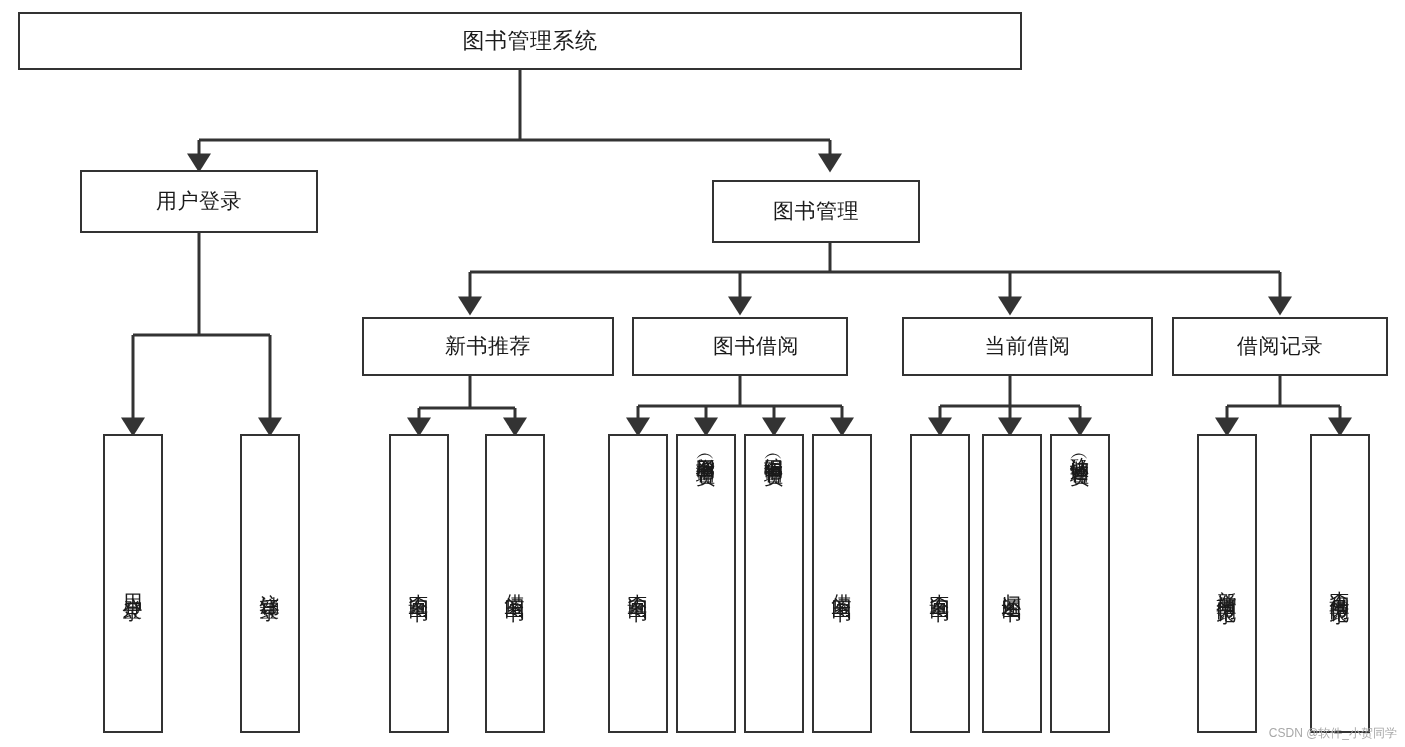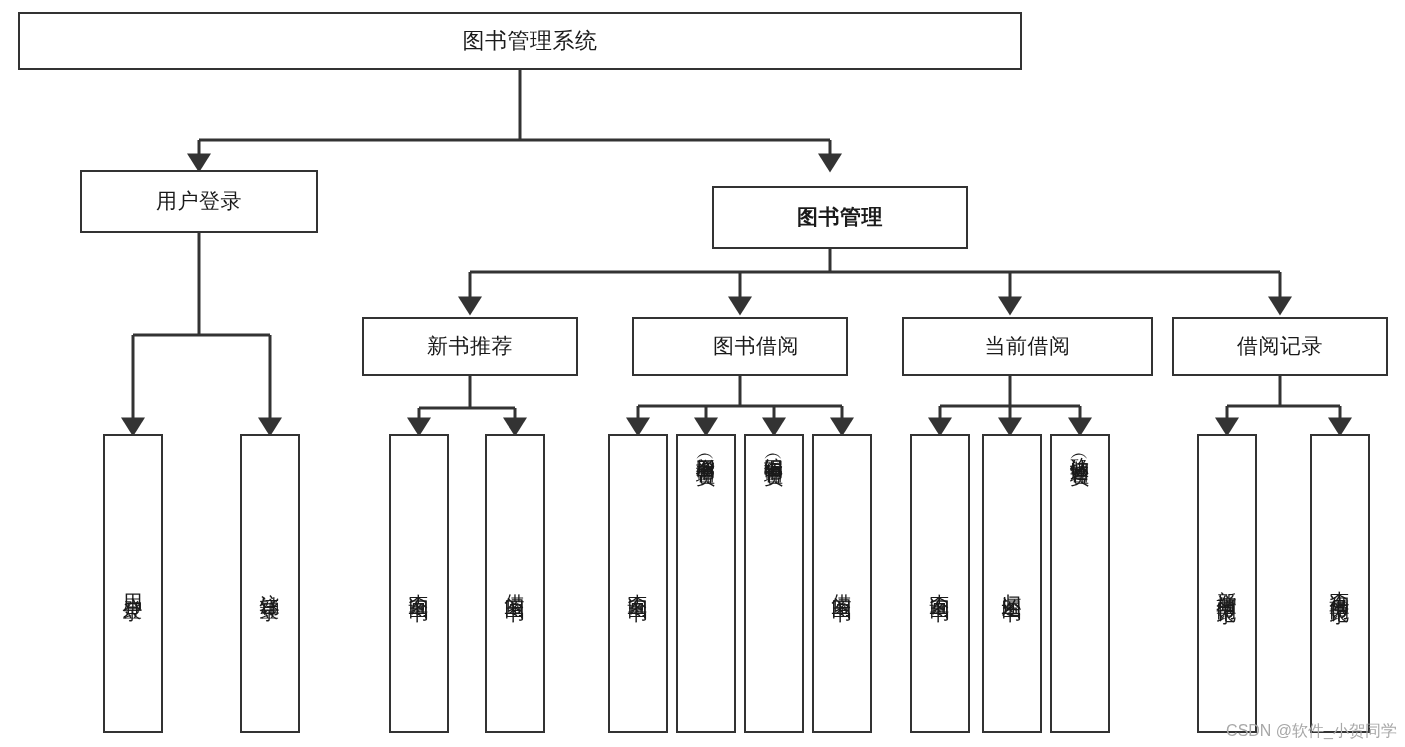--- a/index.html
+++ b/index.html
@@ -70,21 +70,21 @@
     padding-top: 6px;
   }
   .node.vertical.long .node-label {
     letter-spacing: 1.5px;
     font-size: 19px;
   }
   #watermark {
     position: absolute;
     right: 8px;
     bottom: 5px;
-    font-size: 16px;
+    font-size: 12px;
     color: #a8a8a8;
     white-space: nowrap;
     z-index: 3;
     font-family: "Liberation Sans", "DejaVu Sans", sans-serif;
   }
 </style>
 </head>
 <body>
 
 <div id="diagram-canvas">
@@ -140,25 +140,25 @@
   </svg>
 
   <div class="node horizontal root" style="left:18px; top:12px; width:1004px; height:58px;padding-left:20px;">
     <span class="node-label">图书管理系统</span>
   </div>
 
   <div class="node horizontal" style="left:80px; top:170px; width:238px; height:63px;">
     <span class="node-label">用户登录</span>
   </div>
 
-  <div class="node horizontal" style="left:712px; top:186px; width:256px; height:63px;font-weight:bold;">
+  <div class="node horizontal" style="left:712px; top:180px; width:208px; height:63px;">
     <span class="node-label">图书管理</span>
   </div>
 
-  <div class="node horizontal" style="left:362px; top:317px; width:216px; height:59px;">
+  <div class="node horizontal" style="left:362px; top:317px; width:252px; height:59px;">
     <span class="node-label">新书推荐</span>
   </div>
 
   <div class="node horizontal" style="left:632px; top:317px; width:216px; height:59px;padding-left:32px;">
     <span class="node-label">图书借阅</span>
   </div>
 
   <div class="node horizontal" style="left:902px; top:317px; width:251px; height:59px;">
     <span class="node-label">当前借阅</span>
   </div>

